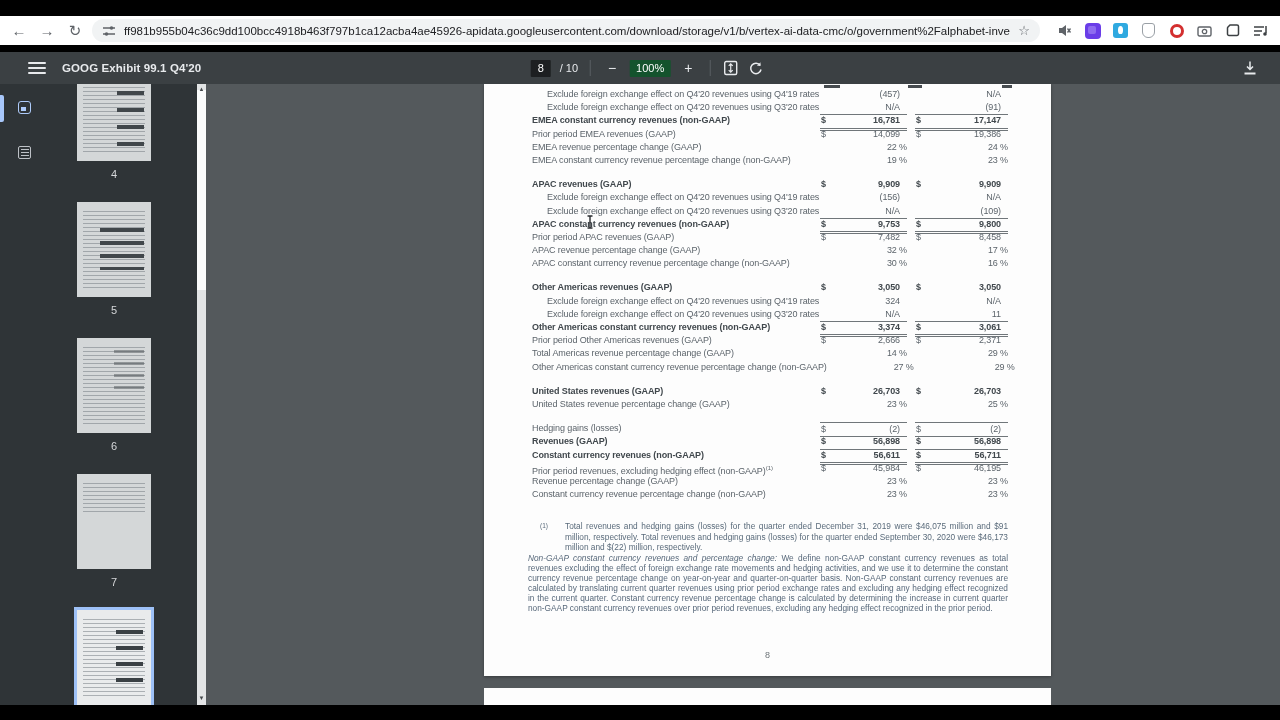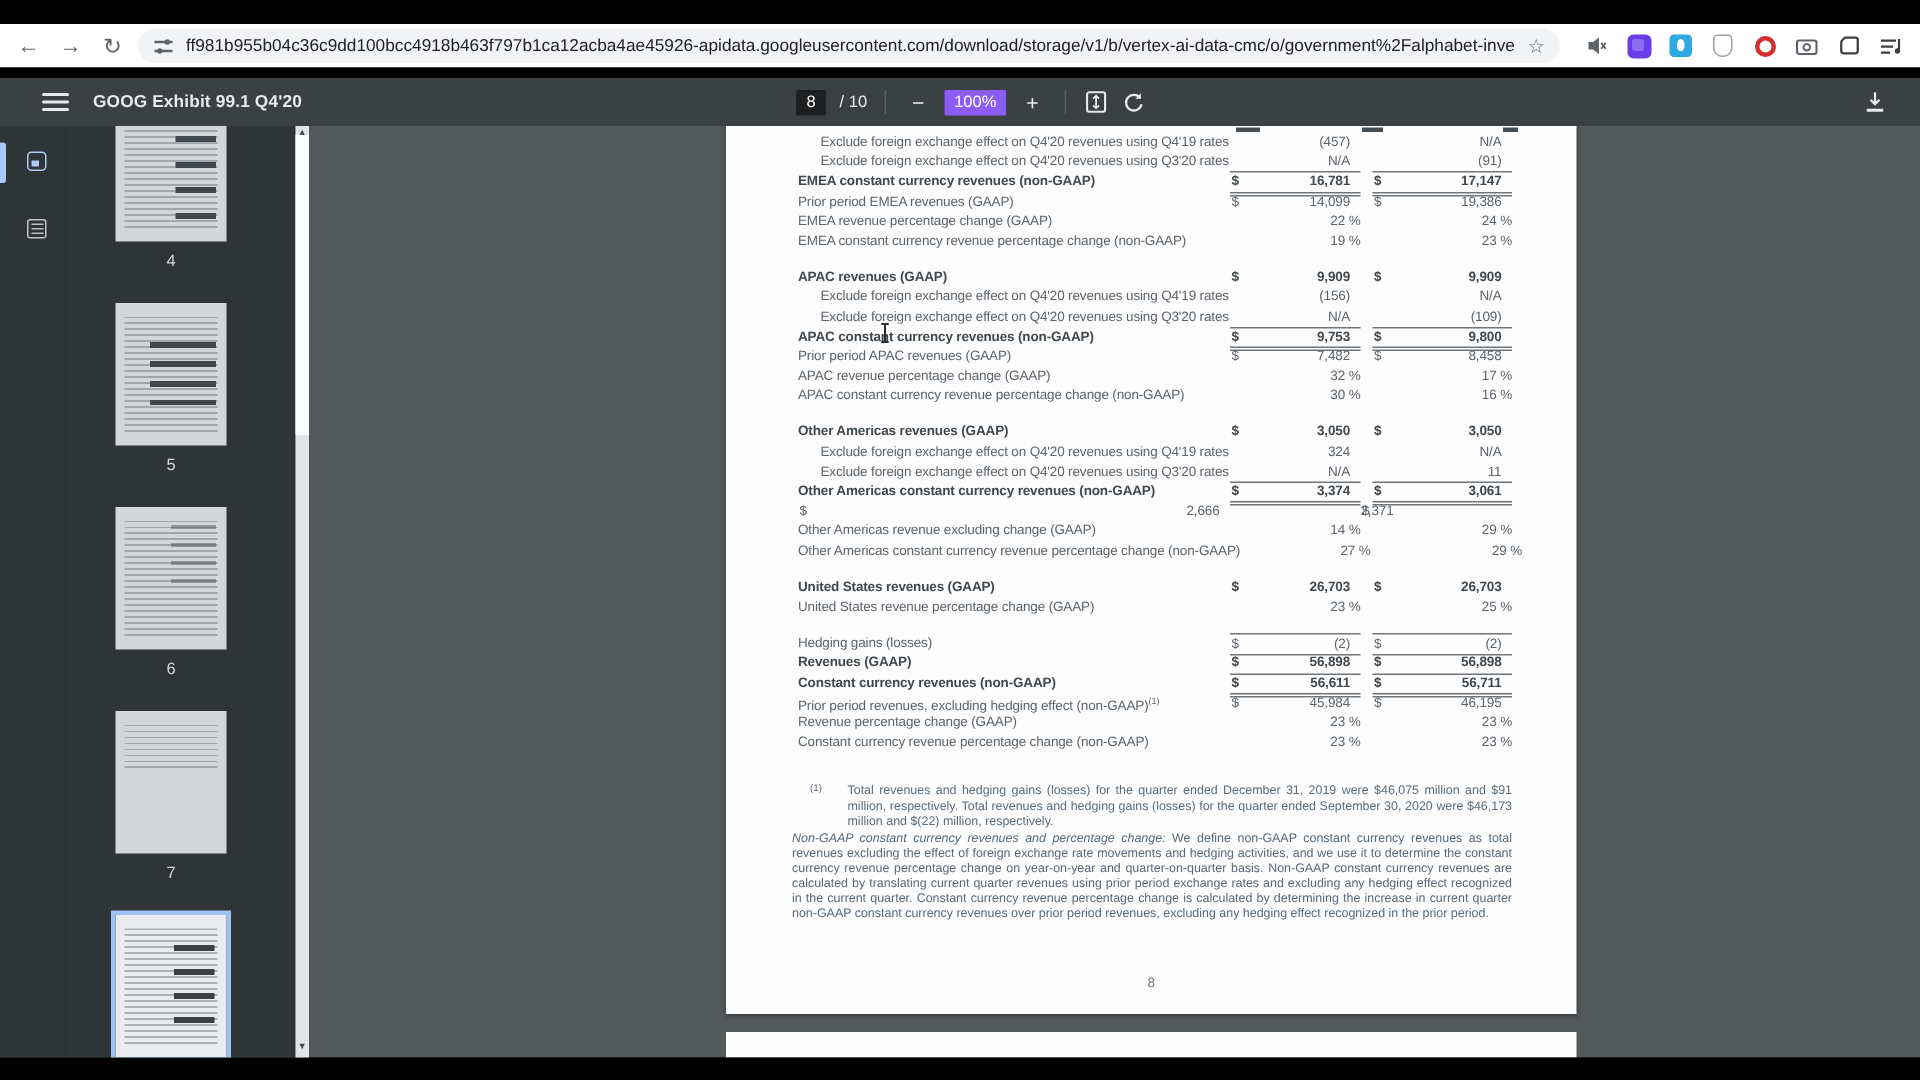--- a/index.html
+++ b/index.html
@@ -29,21 +29,21 @@
 
   
   .pdftool{height:32px;background:#3b4043;display:flex;align-items:center;position:relative;padding:0 28px}
   .hamburger{width:18px;height:12px;display:flex;flex-direction:column;justify-content:space-between;cursor:pointer}
   .hamburger i{height:2px;background:#e8eaed;border-radius:1px}
   .pdftitle{color:#e8eaed;font-size:11.5px;font-weight:700;margin-left:16px;letter-spacing:.1px}
   .centerctl{position:absolute;left:50%;top:0;height:32px;transform:translateX(-47%);
     display:flex;align-items:center;gap:9px;color:#e8eaed;font-size:11px}
   .pgbox{background:#1d1f21;color:#fff;min-width:20px;height:17px;display:flex;align-items:center;
     justify-content:center;padding:0 4px;border-radius:1px}
-  .zmbox{background:#8b5cf6;color:#fff;height:17px;display:flex;align-items:center;padding:0 6px;border-radius:1px}
+  .zmbox{background:#14532d;color:#fff;height:17px;display:flex;align-items:center;padding:0 6px;border-radius:1px}
   .vdiv{width:1px;height:16px;background:#5a5f63;margin:0 3px}
   .tbtn{color:#e8eaed;font-size:14px;width:18px;text-align:center;cursor:pointer}
   .ticon{width:16px;height:16px}
   .dl{position:absolute;right:22px;top:8px;width:16px;height:16px}
 
   
   .content{height:621px;display:flex;background:#54595c}
   .rail{width:47px;background:#2f3437;position:relative;flex:0 0 auto}
   .sel-indicator{position:absolute;left:0;top:11px;width:4px;height:27px;background:#a8c7fa;border-radius:0 2px 2px 0}
   .railicon1{position:absolute;left:18px;top:17px;width:13px;height:13px;border:1.5px solid #aecbfa;border-radius:3px}
@@ -357,26 +357,27 @@
                 <div class="gapcol"></div>
                 <div class="cell c2 rb"><span class="val">11</span></div>
               </div>
               <div class="trow b">
                 <div class="lbl">Other Americas constant currency revenues (non-GAAP)</div>
                 <div class="cell c1 rd"><span class="dol">$</span><span class="val">3,374</span></div>
                 <div class="gapcol"></div>
                 <div class="cell c2 rd"><span class="dol">$</span><span class="val">3,061</span></div>
               </div>
               <div class="trow">
+                <div class="lbl">Prior period Other Americas revenues (GAAP)</div>
                 <div class="cell c1"><span class="dol">$</span><span class="val">2,666</span></div>
                 <div class="gapcol"></div>
                 <div class="cell c2"><span class="dol">$</span><span class="val">2,371</span></div>
               </div>
               <div class="trow">
-                <div class="lbl">Other Americas revenue excluding change (GAAP)</div>
+                <div class="lbl">Total Americas revenue percentage change (GAAP)</div>
                 <div class="cell c1"><span class="val pct">14 %</span></div>
                 <div class="gapcol"></div>
                 <div class="cell c2"><span class="val pct">29 %</span></div>
               </div>
               <div class="trow">
                 <div class="lbl">Other Americas constant currency revenue percentage change (non-GAAP)</div>
                 <div class="cell c1"><span class="val pct">27 %</span></div>
                 <div class="gapcol"></div>
                 <div class="cell c2"><span class="val pct">29 %</span></div>
               </div>

